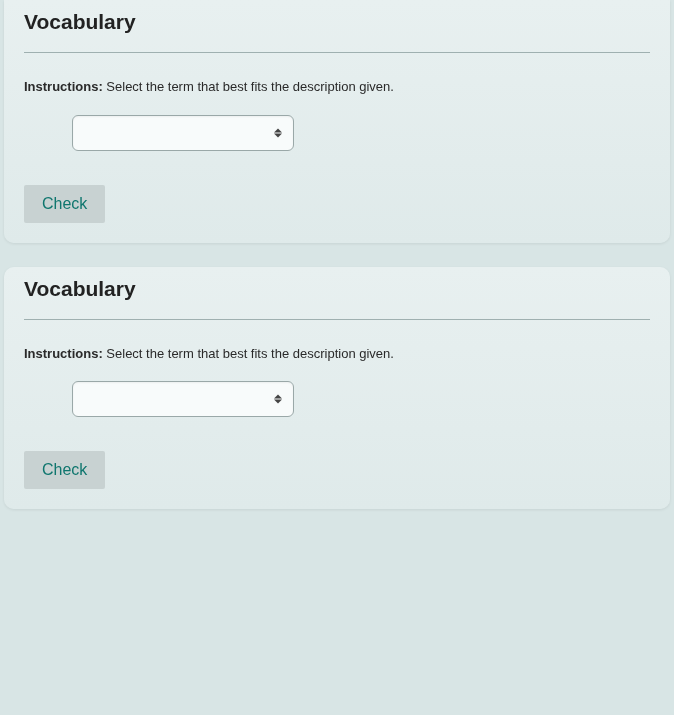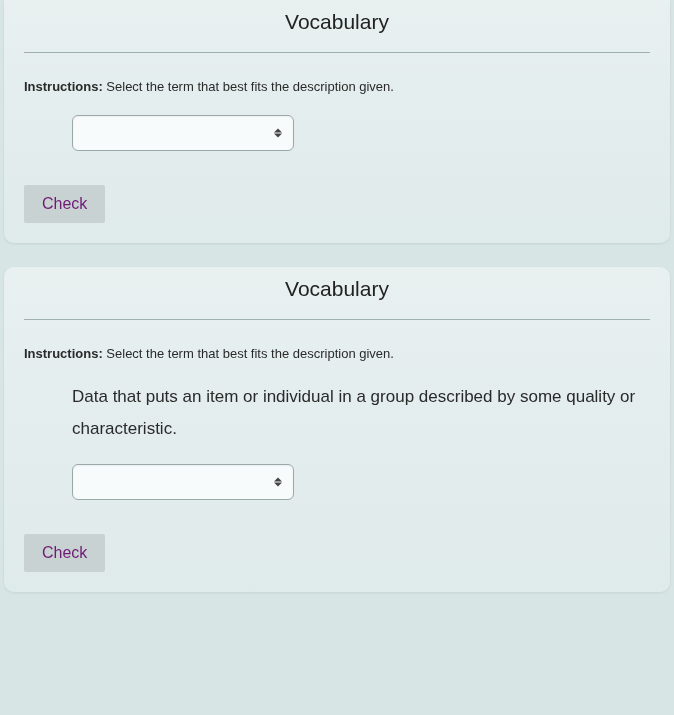--- a/index.html
+++ b/index.html
@@ -23,23 +23,23 @@
       box-shadow: 0 1px 3px rgba(0,0,0,0.08);
       overflow: hidden;
     }
     .card.first {
       border-top-left-radius: 0;
       border-top-right-radius: 0;
       margin-top: 0;
       padding-top: 0;
     }
     .card-title {
-      text-align: center;
+      text-align: left;
       font-size: 21px;
-      font-weight: 400;
+      font-weight: 700;
       color: #222;
       padding: 10px 0 18px 0;
     }
     .title-rule {
       border: none;
       border-top: 1px solid #9fb0b0;
       margin: 0 0 24px 0;
     }
     .instructions-line {
       font-size: 13px;
@@ -96,21 +96,21 @@
     }
     .caret-down {
       border-top: 4px solid #444;
     }
     .check-btn {
       background: #c8d2d2;
       border: none;
       border-radius: 2px;
       padding: 10px 18px;
       font-size: 16px;
-      color: #701a75;
+      color: #0f766e;
       cursor: pointer;
       font-family: inherit;
     }
   </style>
 </head>
 <body>
 
 <div class="card first">
   <h2 class="card-title">Vocabulary</h2>
   <hr class="title-rule">
@@ -128,21 +128,20 @@
   </div>
   <button class="check-btn">Check</button>
 </div>
 
 <div class="card">
   <h2 class="card-title">Vocabulary</h2>
   <hr class="title-rule">
   <p class="instructions-line">
     <span class="instructions-label">Instructions:</span><span> Select the term that best fits the description given.</span>
   </p>
-  <p class="question-text">Data that puts an item or individual in a group described by some quality or characteristic.</p>
   <div class="select-wrap">
     <select class="select-box" value="">
       <option></option>
     </select>
     <span class="select-caret">
       <span class="caret-up"></span>
       <span class="caret-down"></span>
     </span>
   </div>
   <button class="check-btn">Check</button>

